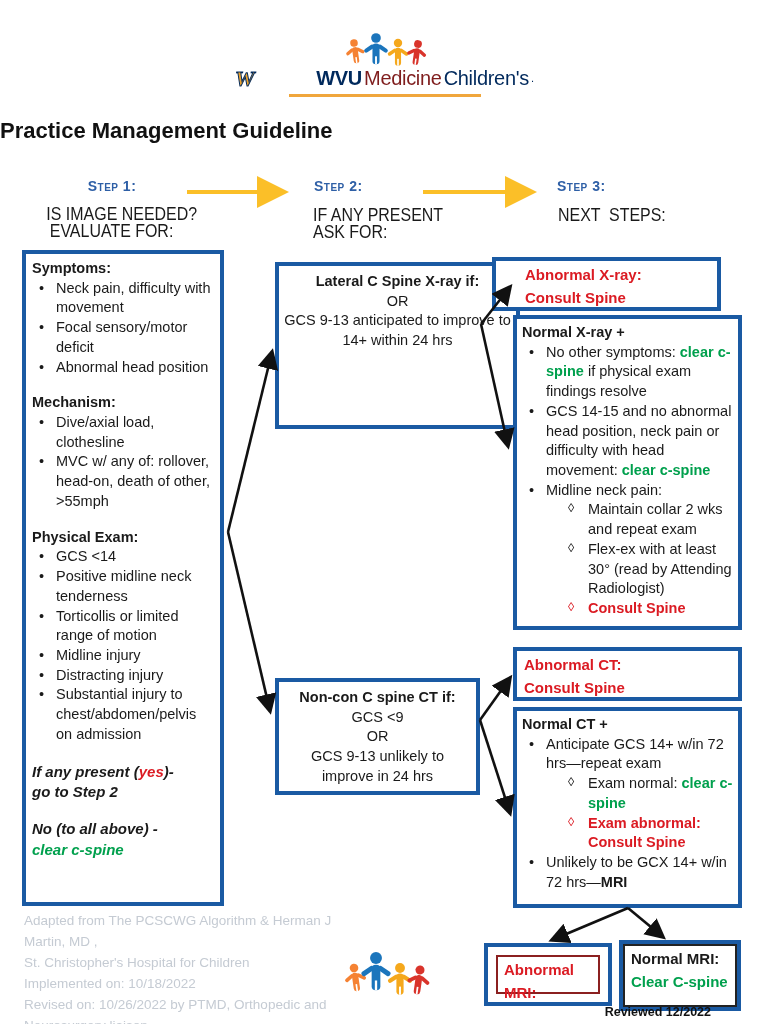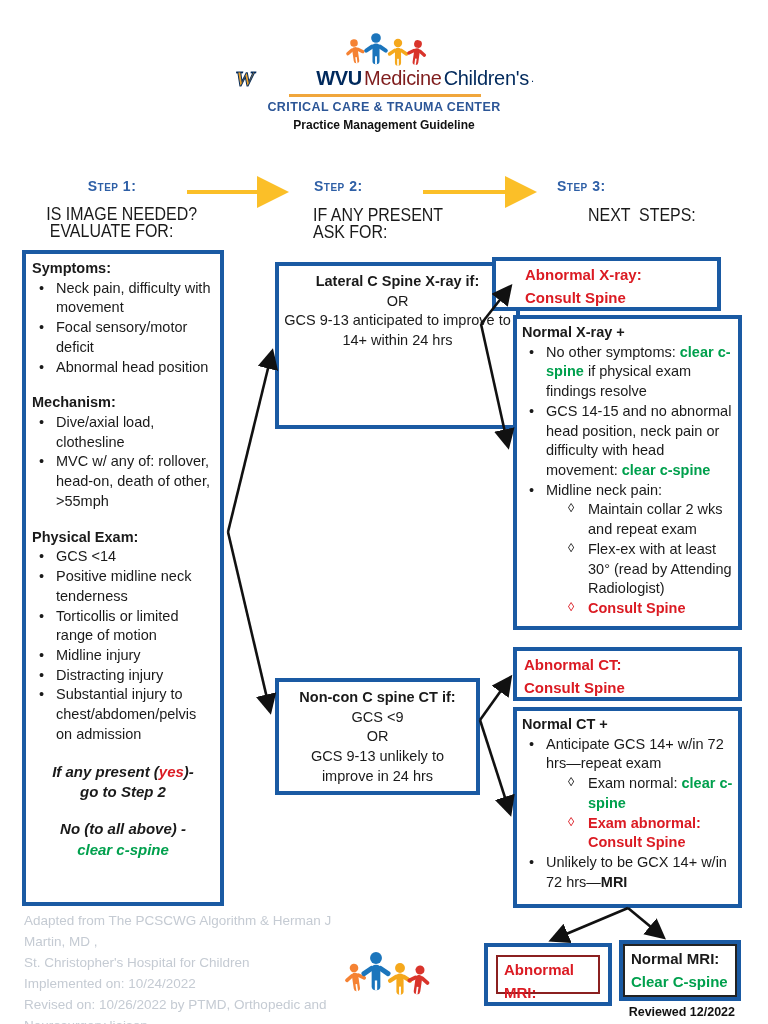--- a/index.html
+++ b/index.html
@@ -10,21 +10,21 @@
 
   
   .brandline { display:flex; align-items:center; justify-content:center; gap:2px;
                white-space:nowrap; }
   .brand-wvu { font-weight:bold; font-size:20px; color:#00295c; letter-spacing:-0.3px;margin-left:48px; }
   .brand-med { font-size:20px; color:#7f1d1d; letter-spacing:-0.3px; }
   .brand-chl { font-weight:normal; font-size:20px; color:#00295c; letter-spacing:-0.3px; }
   .gold-rule { background:#f0a63c; }
   .tagline { font-size:12.5px; font-weight:bold; color:#2c5697; letter-spacing:0.4px;
              text-align:center; }
-  .doc-title { font-size:12px; font-weight:bold; text-align:center; color:#111; }
+  .doc-title { font-size:22px; font-weight:bold; text-align:left; color:#111; }
 
   
   .step-label { font-variant:small-caps; font-weight:bold; font-size:14px; color:#2e5fa6;
                 letter-spacing:0.5px; }
   .cond { font-size:19px; color:#1a1a1a; line-height:17px; }
   .cond .cl { display:inline-block; transform:scaleX(0.84); transform-origin:left center; white-space:nowrap; }
   .cond.center .cl { transform-origin:center center; }
 
   
   .box { position:absolute; border:4px solid #1a5aa3; background:#fff; overflow:hidden; }
@@ -36,21 +36,21 @@
   .center { text-align:center; }
 
   .brow { display:flex; align-items:flex-start; }
   .brow .bm { flex:none; width:24px; padding-left:7px; }
   .brow .bt { flex:1; }
   .srow { display:flex; align-items:flex-start; margin-left:40px; }
   .srow .dm { flex:none; width:26px; padding-left:6px; font-size:12.5px; }
   .srow .st { flex:1; }
   .gap { height:16px; }
 
-  .note { text-align:center; font-weight:bold; font-style:italic; font-size:15px; margin-top:17px; }
+  .note { font-weight:bold; font-style:italic; font-size:15px; margin-top:17px; }
 
   
   .resbox { line-height:1.5; font-size:15px; font-weight:bold; padding:3px 7px; }
 
   
   .mri-inner { width:100%; height:100%; padding:2px 6px; font-size:15px; font-weight:bold;
                line-height:1.5; }
   .mri-inner.ab { border:2px solid #8b2020; }
   .mri-inner.no { border:2px solid #222; }
 
@@ -86,36 +86,35 @@
       <text x="1" y="20" font-size="22" font-weight="bold" font-style="italic" font-family="Liberation Serif, serif" fill="#eda42e" stroke="#00295c" stroke-width="1">W</text>
     </svg>
     <span class="brand-wvu">WVU</span>
       <span class="brand-med">Medicine</span>
       <span class="brand-chl">Children's</span>
       <span class="brand-chl" style="font-size:11px;">.</span>
   </div>
 
   <div class="abs gold-rule" style="left:289px; top:94px; width:192px; height:3px;"></div>
 
-  <div class="abs tagline" style="left:234px; top:100px; width:300px;">CRITICAL CARE &amp; TRAUMA CENTER</div>
 
   <div class="abs doc-title" style="left:0; top:118px; width:768px;">Practice Management Guideline</div>
 
   <div class="abs step-label" style="left:32px; top:178px; width:160px; text-align:center;">Step 1:</div>
   <div class="abs cond center" style="left:32px; top:205px; width:160px; text-align:center;">
     
   <div class="cl">IS IMAGE NEEDED?</div><div class="cl">EVALUATE FOR:</div></div>
 
   <div class="abs step-label" style="left:314px; top:178px;">Step 2:</div>
   <div class="abs cond" style="left:313px; top:206px; width:150px;">
     
   <div class="cl">IF ANY PRESENT</div><div class="cl">ASK FOR:</div></div>
 
   <div class="abs step-label" style="left:557px; top:178px;">Step 3:</div>
-  <div class="abs cond" style="left:558px; top:206px; width:120px;margin-left:30px;">
+  <div class="abs cond" style="left:558px; top:206px; width:120px;">
     
   <div class="cl">NEXT</div><div class="cl">STEPS:</div></div>
 
   <div class="box pad fs" style="left:22px; top:250px; width:202px; height:656px;">
 
     <div class="b">Symptoms:</div>
     <div>
 
         <div class="brow">
           <span class="bm">•</span>
@@ -271,34 +270,34 @@
     </div>
   </div>
 
   <div class="box" style="left:484px; top:943px; width:128px; height:63px; padding:8px;">
     <div class="mri-inner ab red">
       <div>Abnormal MRI:</div>
       <div>Consult Spine</div>
     </div>
   </div>
 
-  <div class="box" style="left:619px; top:940px; width:122px; height:61px; padding:0;">
+  <div class="box" style="left:619px; top:940px; width:122px; height:71px; padding:0;">
     <div class="mri-inner no">
       <div>Normal MRI:</div>
       <div class="green">Clear C-spine</div>
     </div>
   </div>
 
-  <div class="abs reviewed" style="left:612px; top:1005px; width:123px;">Reviewed 12/2022</div>
+  <div class="abs reviewed" style="left:588px; top:1005px; width:123px;">Reviewed 12/2022</div>
 
   <div class="abs footer-note" style="left:24px; top:910px; width:340px;">
 
   <div>Adapted from The PCSCWG Algorithm &amp; Herman J Martin, MD ,</div>
       <div>St. Christopher's Hospital for Children</div>
-      <div>Implemented on: 10/24/2022</div>
+      <div>Implemented on: 10/18/2022</div>
       <div>Revised on: 10/26/2022 by PTMD, Orthopedic and</div>
       <div>Neurosurgery liaison</div>
     </div>
 
   <svg class="abs" style="left:338px; top:942px;" width="92" height="76" viewBox="0 0 92 76" aria-hidden="true">
     <use href="#kid" fill="#f58233" transform="translate(16 26) scale(1.05) rotate(-8)"></use>
     <use href="#kid" fill="#1b75bc" transform="translate(38 16) scale(1.45)"></use>
     <use href="#kid" fill="#f5a81c" transform="translate(62 26) scale(1.2)"></use>
     <use href="#kid" fill="#d9342b" transform="translate(82 28) scale(1.1) rotate(8)"></use>
   </svg>

